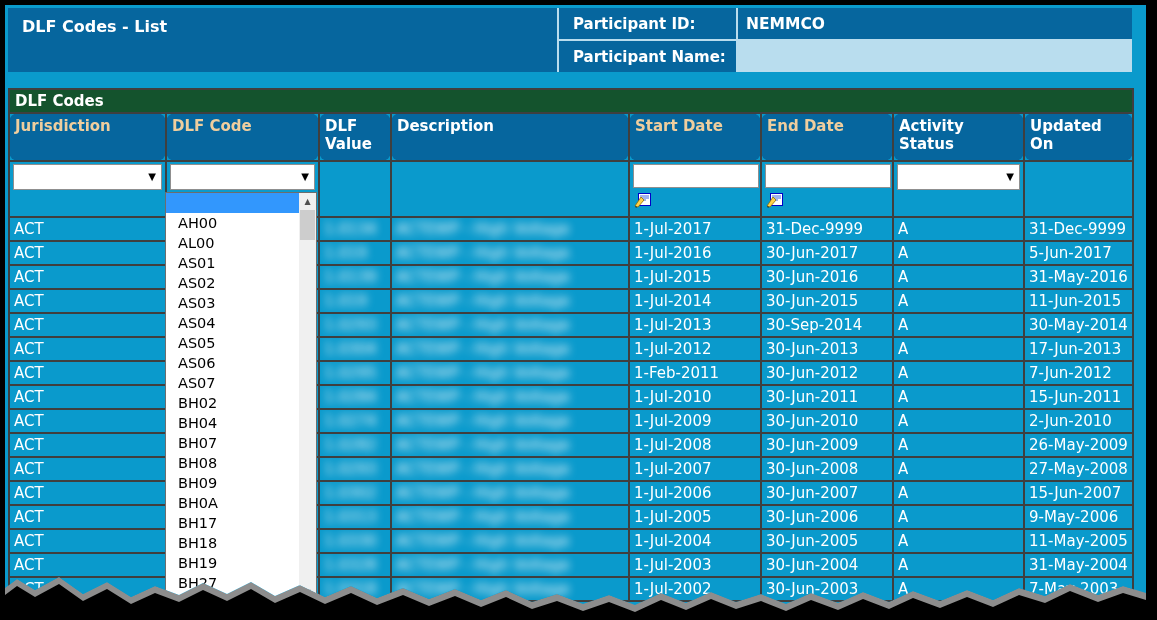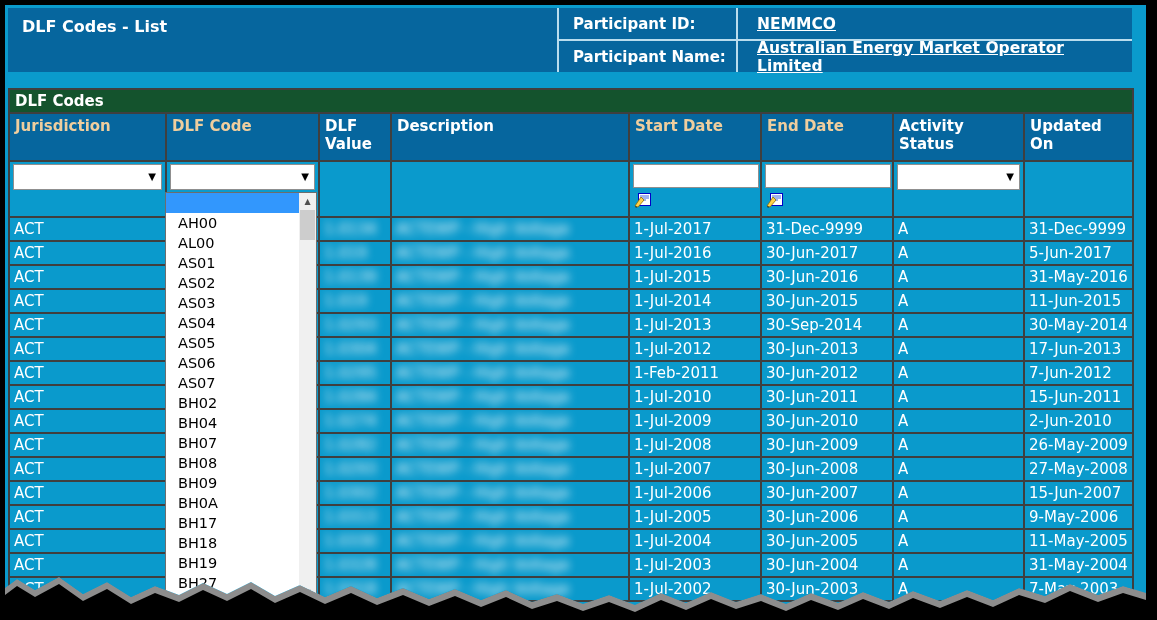--- a/index.html
+++ b/index.html
@@ -16,29 +16,29 @@
   .page-shadow{position:absolute;left:0;top:0;width:1141px;height:608px;background:#8d8d8d;
     transform:translateY(7px);}
   .page{position:absolute;left:0;top:0;width:1141px;height:608px;background:#0A9ACC;}
 
   
   .header-band{position:absolute;left:3px;top:3px;width:1124px;display:grid;
     grid-template-columns:549px 177px 1fr;grid-template-rows:31px 31px;gap:2px;background:#b9ddee;}
   .hb-cell{background:#06669E;color:#fff;font-weight:bold;display:flex;align-items:center;}
   .hb-title{grid-row:1 / span 2;align-items:flex-start;padding:9px 0 0 14px;font-size:16px;}
   .hb-label{padding-left:14px;font-size:15px;}
-  .hb-value{padding-left:19px;font-size:15.5px;text-decoration:underline;}
+  .hb-value{padding-left:8px;font-size:15.5px;}
 
   
   .table-title{position:absolute;left:3px;top:83px;width:1112px;background:#14532d;color:#fff;
     font-weight:bold;font-size:15px;padding:2px 5px 2px 5px;border:2px solid #3F3F3F;border-bottom-width:0;}
   table.grid{position:absolute;left:3px;top:107px;width:1124px;border-collapse:collapse;table-layout:fixed;}
   table.grid td,table.grid th{border:2px solid #3F3F3F;}
   th.col{background:#06669E;color:#fff;text-align:left;vertical-align:top;font-size:15px;
-    padding:3px 5px;height:40px;cursor:pointer;}
+    padding:3px 5px;height:40px;cursor:pointer;border-radius:9px;}
   th.col.accent{color:#EFCE9E;}
   tr.filter-row td{background:#0A9ACC;vertical-align:top;height:50px;padding:2px 3px;}
   td.data{background:#0A9ACC;color:#fff;font-size:15px;height:22px;padding:0 4px;
     white-space:nowrap;overflow:hidden;}
   .blurtext{filter:blur(4px);opacity:.95;}
 
   
   .selectbox{height:24px;background:#fff;border:1px solid #8f8f8f;display:flex;align-items:center;
     justify-content:flex-end;padding-right:5px;cursor:pointer;}
   .selectbox .arrow{font-size:10px;color:#000;line-height:10px;}
@@ -63,21 +63,20 @@
 
 <div class="page-wrap">
   <div class="page-shadow tear"></div>
   <div class="page tear">
 
     <div class="header-band">
       <div class="hb-cell hb-title">DLF Codes - List</div>
       <div class="hb-cell hb-label">Participant ID:</div>
       <div class="hb-cell hb-value">NEMMCO</div>
       <div class="hb-cell hb-label">Participant Name:</div>
-      <div class="hb-cell hb-value">Australian Energy Market Operator Limited</div>
     </div>
 
     <div class="table-title">DLF Codes</div>
 
     <table class="grid">
       <colgroup>
         <col style="width:157px">
           <col style="width:153px">
           <col style="width:72px">
           <col style="width:238px">

